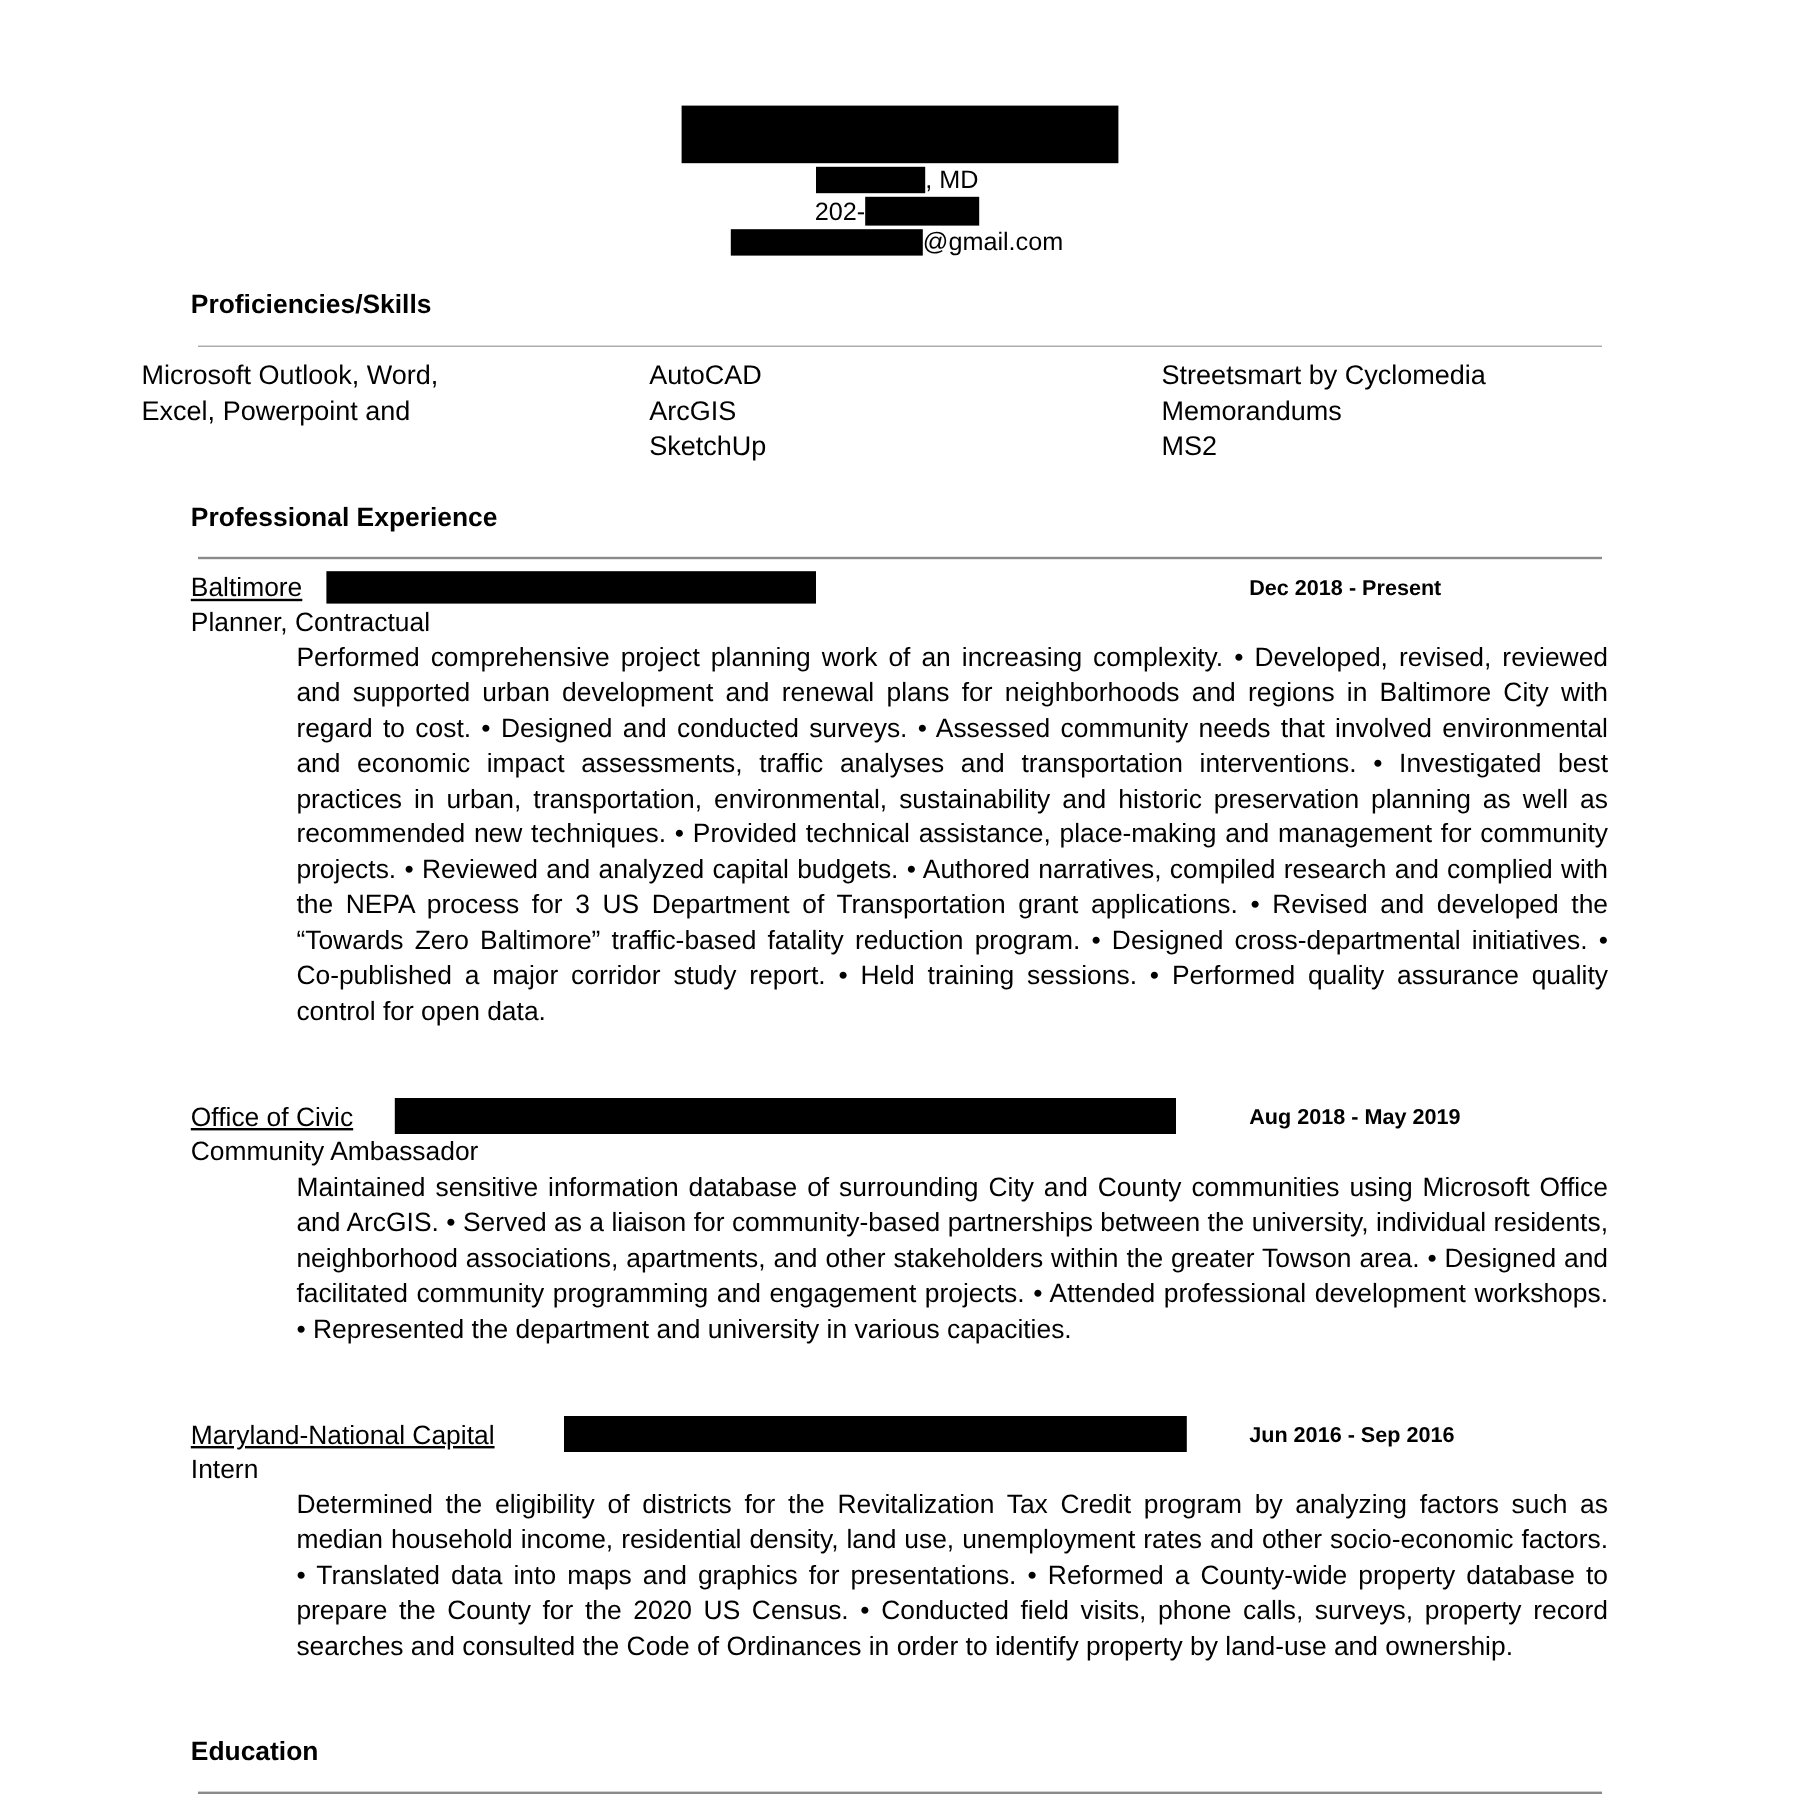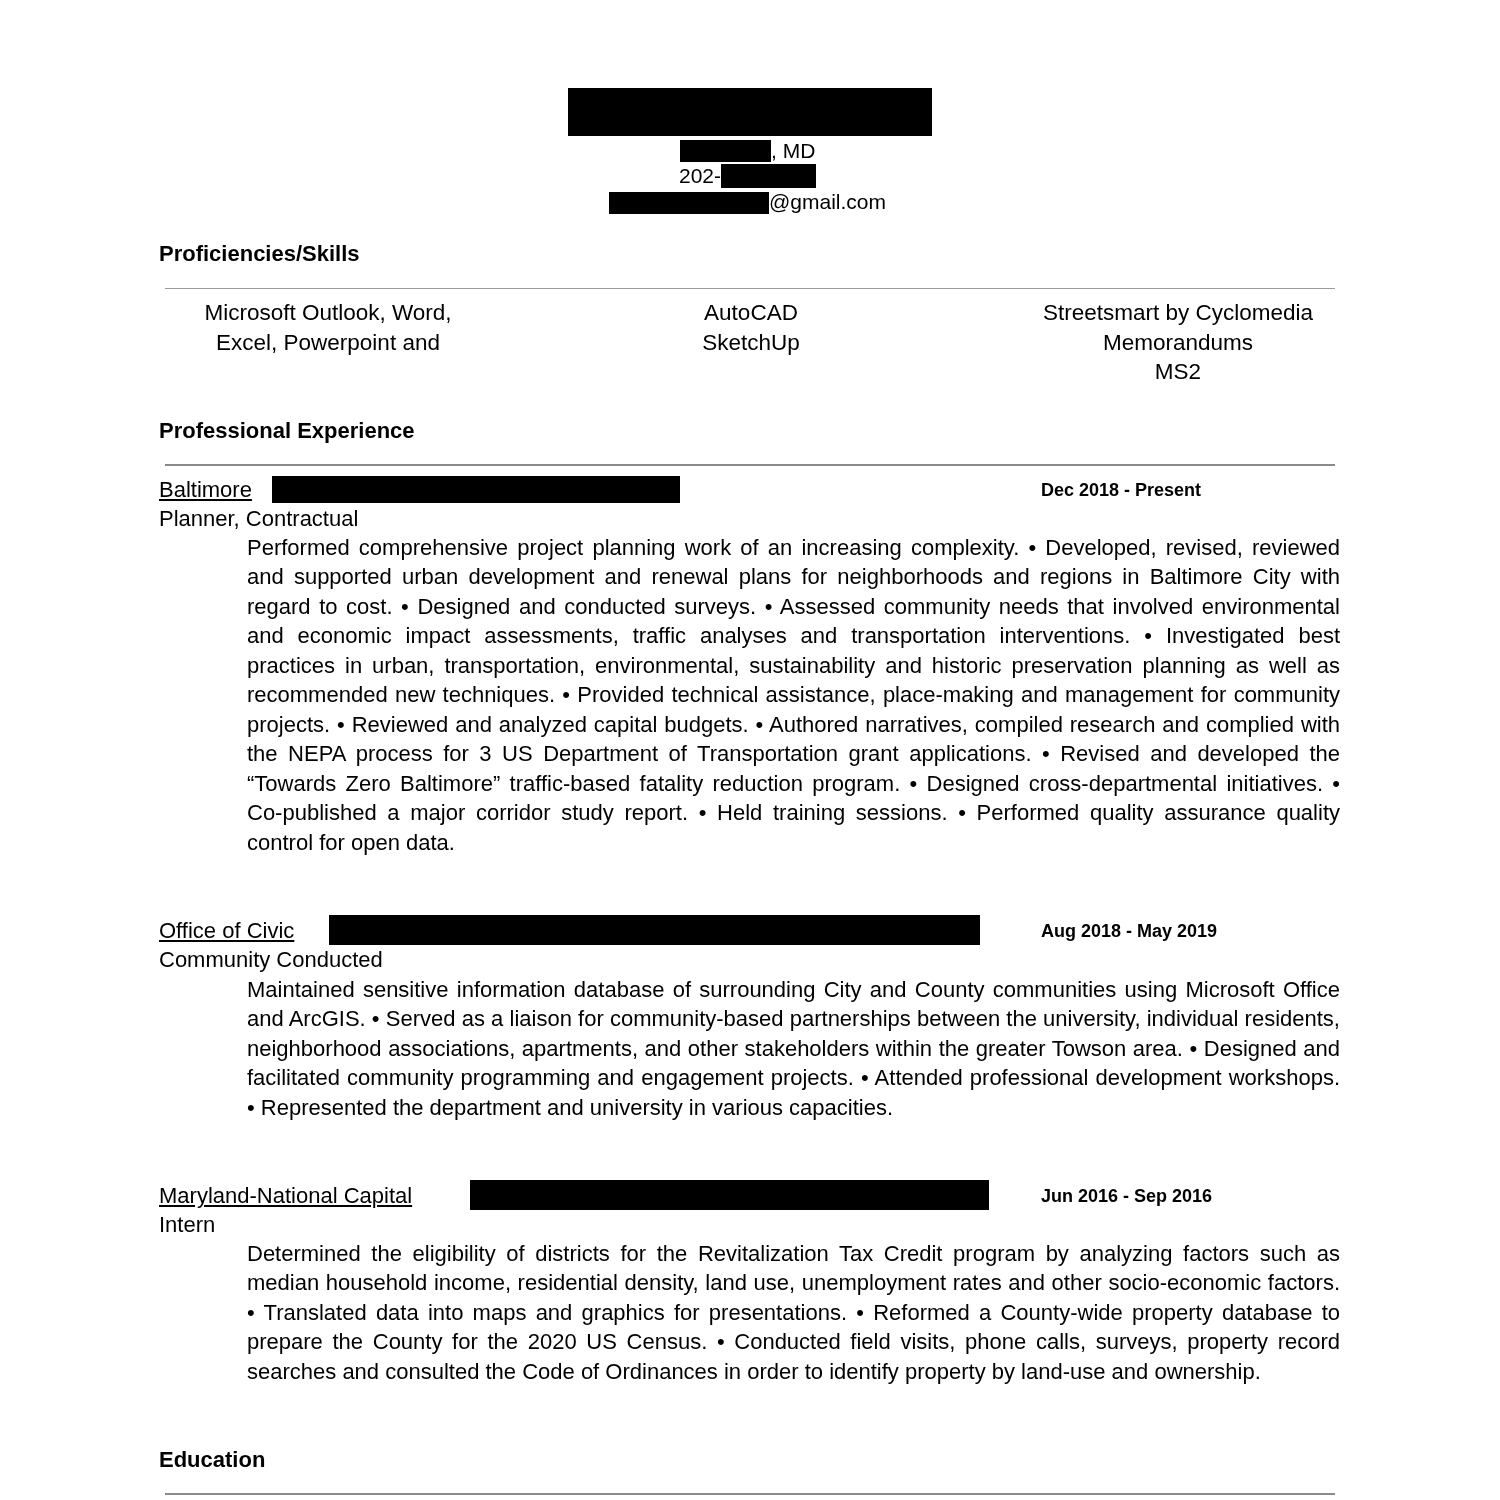--- a/index.html
+++ b/index.html
@@ -2,21 +2,21 @@
 <html><head>
 <meta charset="utf-8">
 <style>
   html, body { margin: 0; padding: 0; background: #ffffff; }
   body { width: 1500px; height: 1500px; position: relative; overflow: hidden;
          font-family: "Liberation Sans", sans-serif; color: #000; }
   .redact { position: absolute; background: #000; }
   .hdr-line { position: absolute; font-size: 21px; line-height: 24px; white-space: nowrap; }
   .section-title { position: absolute; left: 159px; font-size: 22px; font-weight: bold; line-height: 26px; }
   .rule { position: absolute; left: 165px; width: 1170px; height: 2px; background: #8a8a8a; }
-  .skills-col { position: absolute; top: 298px; width: 420px; text-align: center;
+  .skills-col { position: absolute; top: 298px; width: 420px; 
                 font-size: 22.5px; line-height: 29.5px; }
   .org { position: absolute; left: 159px; font-size: 22px; font-weight: normal; text-decoration: underline; line-height: 26px; white-space: nowrap; }
   .dates { position: absolute; left: 1041px; font-size: 18px; font-weight: bold; line-height: 26px; white-space: nowrap; }
   .role { position: absolute; left: 159px; font-size: 22px; font-weight: normal; line-height: 26px; white-space: nowrap; }
   .desc { position: absolute; left: 247px; width: 1093px; font-size: 22px; line-height: 29.45px;
           text-align: justify; }
 </style>
 </head>
 <body>
 
@@ -38,20 +38,21 @@
 
 <div class="section-title" style="top:241px;">Proficiencies/Skills</div>
 <div class="rule" style="top:288px; height:1px; background:#9a9a9a;"></div>
 
 <div class="skills-col" style="left:118px;">
   <div>Microsoft Outlook, Word,</div>
   <div>Excel, Powerpoint and</div>
 </div>
 <div class="skills-col" style="left:541px;">
   <div>AutoCAD</div>
+  <div>ArcGIS</div>
   <div>SketchUp</div>
 </div>
 <div class="skills-col" style="left:968px;">
   <div>Streetsmart by Cyclomedia</div>
   <div>Memorandums</div>
   <div>MS2</div>
 </div>
 
 <div class="section-title" style="top:418px;">Professional Experience</div>
 <div class="rule" style="top:464px;"></div>
@@ -61,21 +62,21 @@
   <div class="redact" style="left:272px; top:476px; width:408px; height:27px;"></div>
   <div class="dates" style="top:477px;">Dec 2018 - Present</div>
   <div class="role" style="top:506px;">Planner, Contractual</div>
   <div class="desc" style="top:533px;">Performed comprehensive project planning work of an increasing complexity. • Developed, revised, reviewed and supported urban development and renewal plans for neighborhoods and regions in Baltimore City with regard to cost. • Designed and conducted surveys. • Assessed community needs that involved environmental and economic impact assessments, traffic analyses and transportation interventions. • Investigated best practices in urban, transportation, environmental, sustainability and historic preservation planning as well as recommended new techniques. • Provided technical assistance, place-making and management for community projects. • Reviewed and analyzed capital budgets. • Authored narratives, compiled research and complied with the NEPA process for 3 US Department of Transportation grant applications. • Revised and developed the “Towards Zero Baltimore” traffic-based fatality reduction program. • Designed cross-departmental initiatives. • Co-published a major corridor study report. • Held training sessions. • Performed quality assurance quality control for open data.</div>
 </div>
 
 <div>
   <div class="org" style="top:918px;">Office of Civic</div>
   <div class="redact" style="left:329px; top:915px; width:651px; height:30px;"></div>
   <div class="dates" style="top:918px;">Aug 2018 - May 2019</div>
-  <div class="role" style="top:947px;">Community Conducted</div>
+  <div class="role" style="top:947px;">Community Ambassador</div>
   <div class="desc" style="top:975px;">Maintained sensitive information database of surrounding City and County communities using Microsoft Office and ArcGIS. • Served as a liaison for community-based partnerships between the university, individual residents, neighborhood associations, apartments, and other stakeholders within the greater Towson area. • Designed and facilitated community programming and engagement projects. • Attended professional development workshops. • Represented the department and university in various capacities.</div>
 </div>
 
 <div>
   <div class="org" style="top:1183px;">Maryland-National Capital</div>
   <div class="redact" style="left:470px; top:1180px; width:519px; height:30px;"></div>
   <div class="dates" style="top:1183px;">Jun 2016 - Sep 2016</div>
   <div class="role" style="top:1212px;">Intern</div>
   <div class="desc" style="top:1239px;">Determined the eligibility of districts for the Revitalization Tax Credit program by analyzing factors such as median household income, residential density, land use, unemployment rates and other socio-economic factors. • Translated data into maps and graphics for presentations. • Reformed a County-wide property database to prepare the County for the 2020 US Census. • Conducted field visits, phone calls, surveys, property record searches and consulted the Code of Ordinances in order to identify property by land-use and ownership.</div>
 </div>

